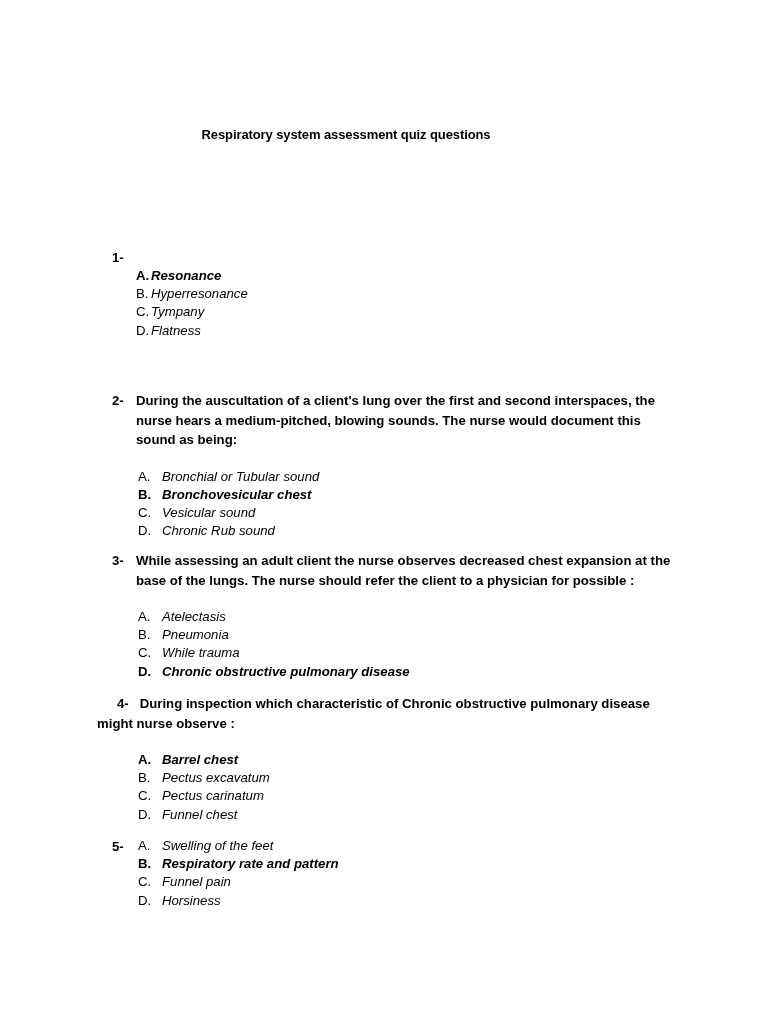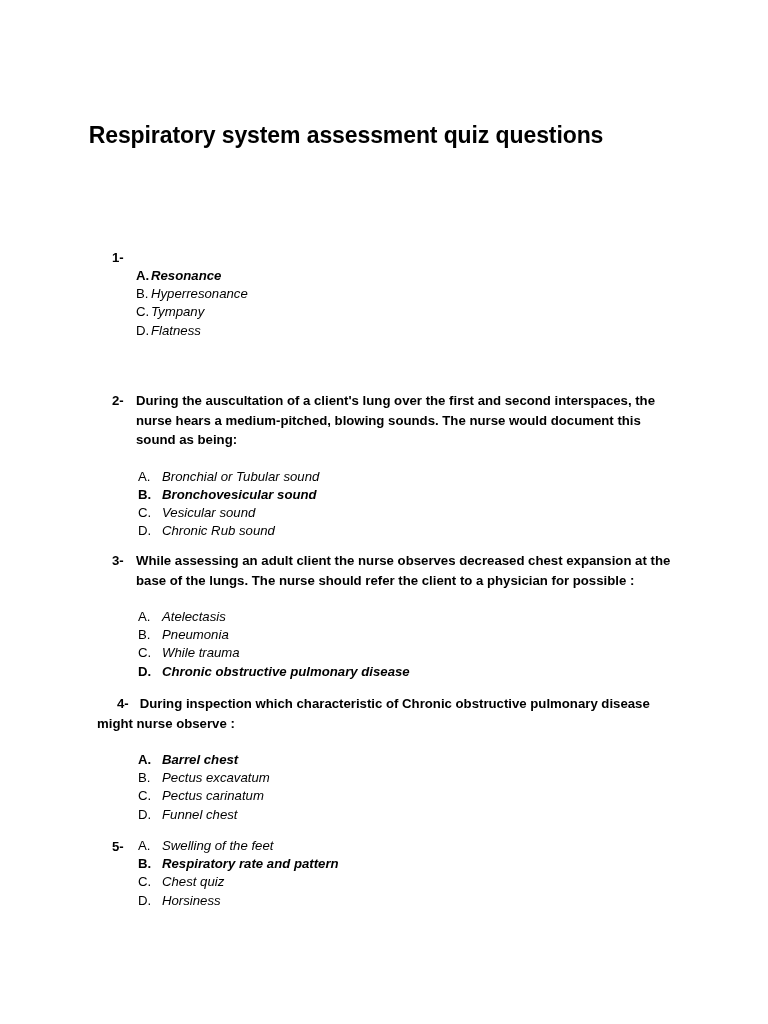--- a/index.html
+++ b/index.html
@@ -20,21 +20,21 @@
     overflow: hidden;
     box-sizing: border-box;
   }
   
   .doc-title {
     position: absolute;
     left: 0;
     top: 124px;
     width: 692px;
     text-align: center;
-    font-size: 23px;
+    font-size: 13px;
     font-weight: bold;
     letter-spacing: -0.1px;
     line-height: 22px;
   }
   
   .q-block {
     position: absolute;
     box-sizing: border-box;
   }
   .q-stem {
@@ -127,21 +127,21 @@
     <div class="q-stem">
       <span class="q-num">2-</span><span>During the auscultation of a client's lung over the first and second interspaces, the nurse hears a medium-pitched, blowing sounds. The nurse would document this sound as being:</span>
     </div>
     <ul class="options gap-wide" style="margin-top:18px; margin-left:26px;">
       <li>
         <span class="opt-letter is-plain">A.</span>
         <span class="opt-text is-plain">Bronchial or Tubular sound</span>
       </li>
       <li>
         <span class="opt-letter is-correct">B.</span>
-        <span class="opt-text is-correct">Bronchovesicular sound</span>
+        <span class="opt-text is-correct">Bronchovesicular chest</span>
       </li>
       <li>
         <span class="opt-letter is-plain">C.</span>
         <span class="opt-text is-plain">Vesicular sound</span>
       </li>
       <li>
         <span class="opt-letter is-plain">D.</span>
         <span class="opt-text is-plain">Chronic Rub sound</span>
       </li>
     </ul>
@@ -203,21 +203,21 @@
       <li>
         <span class="opt-letter is-plain">A.</span>
         <span class="opt-text is-plain">Swelling of the feet</span>
       </li>
       <li>
         <span class="opt-letter is-correct">B.</span>
         <span class="opt-text is-correct">Respiratory rate and pattern</span>
       </li>
       <li>
         <span class="opt-letter is-plain">C.</span>
-        <span class="opt-text is-plain">Chest quiz</span>
+        <span class="opt-text is-plain">Funnel pain</span>
       </li>
       <li>
         <span class="opt-letter is-plain">D.</span>
         <span class="opt-text is-plain">Horsiness</span>
       </li>
     </ul>
   </div>
 
 </div>
 

